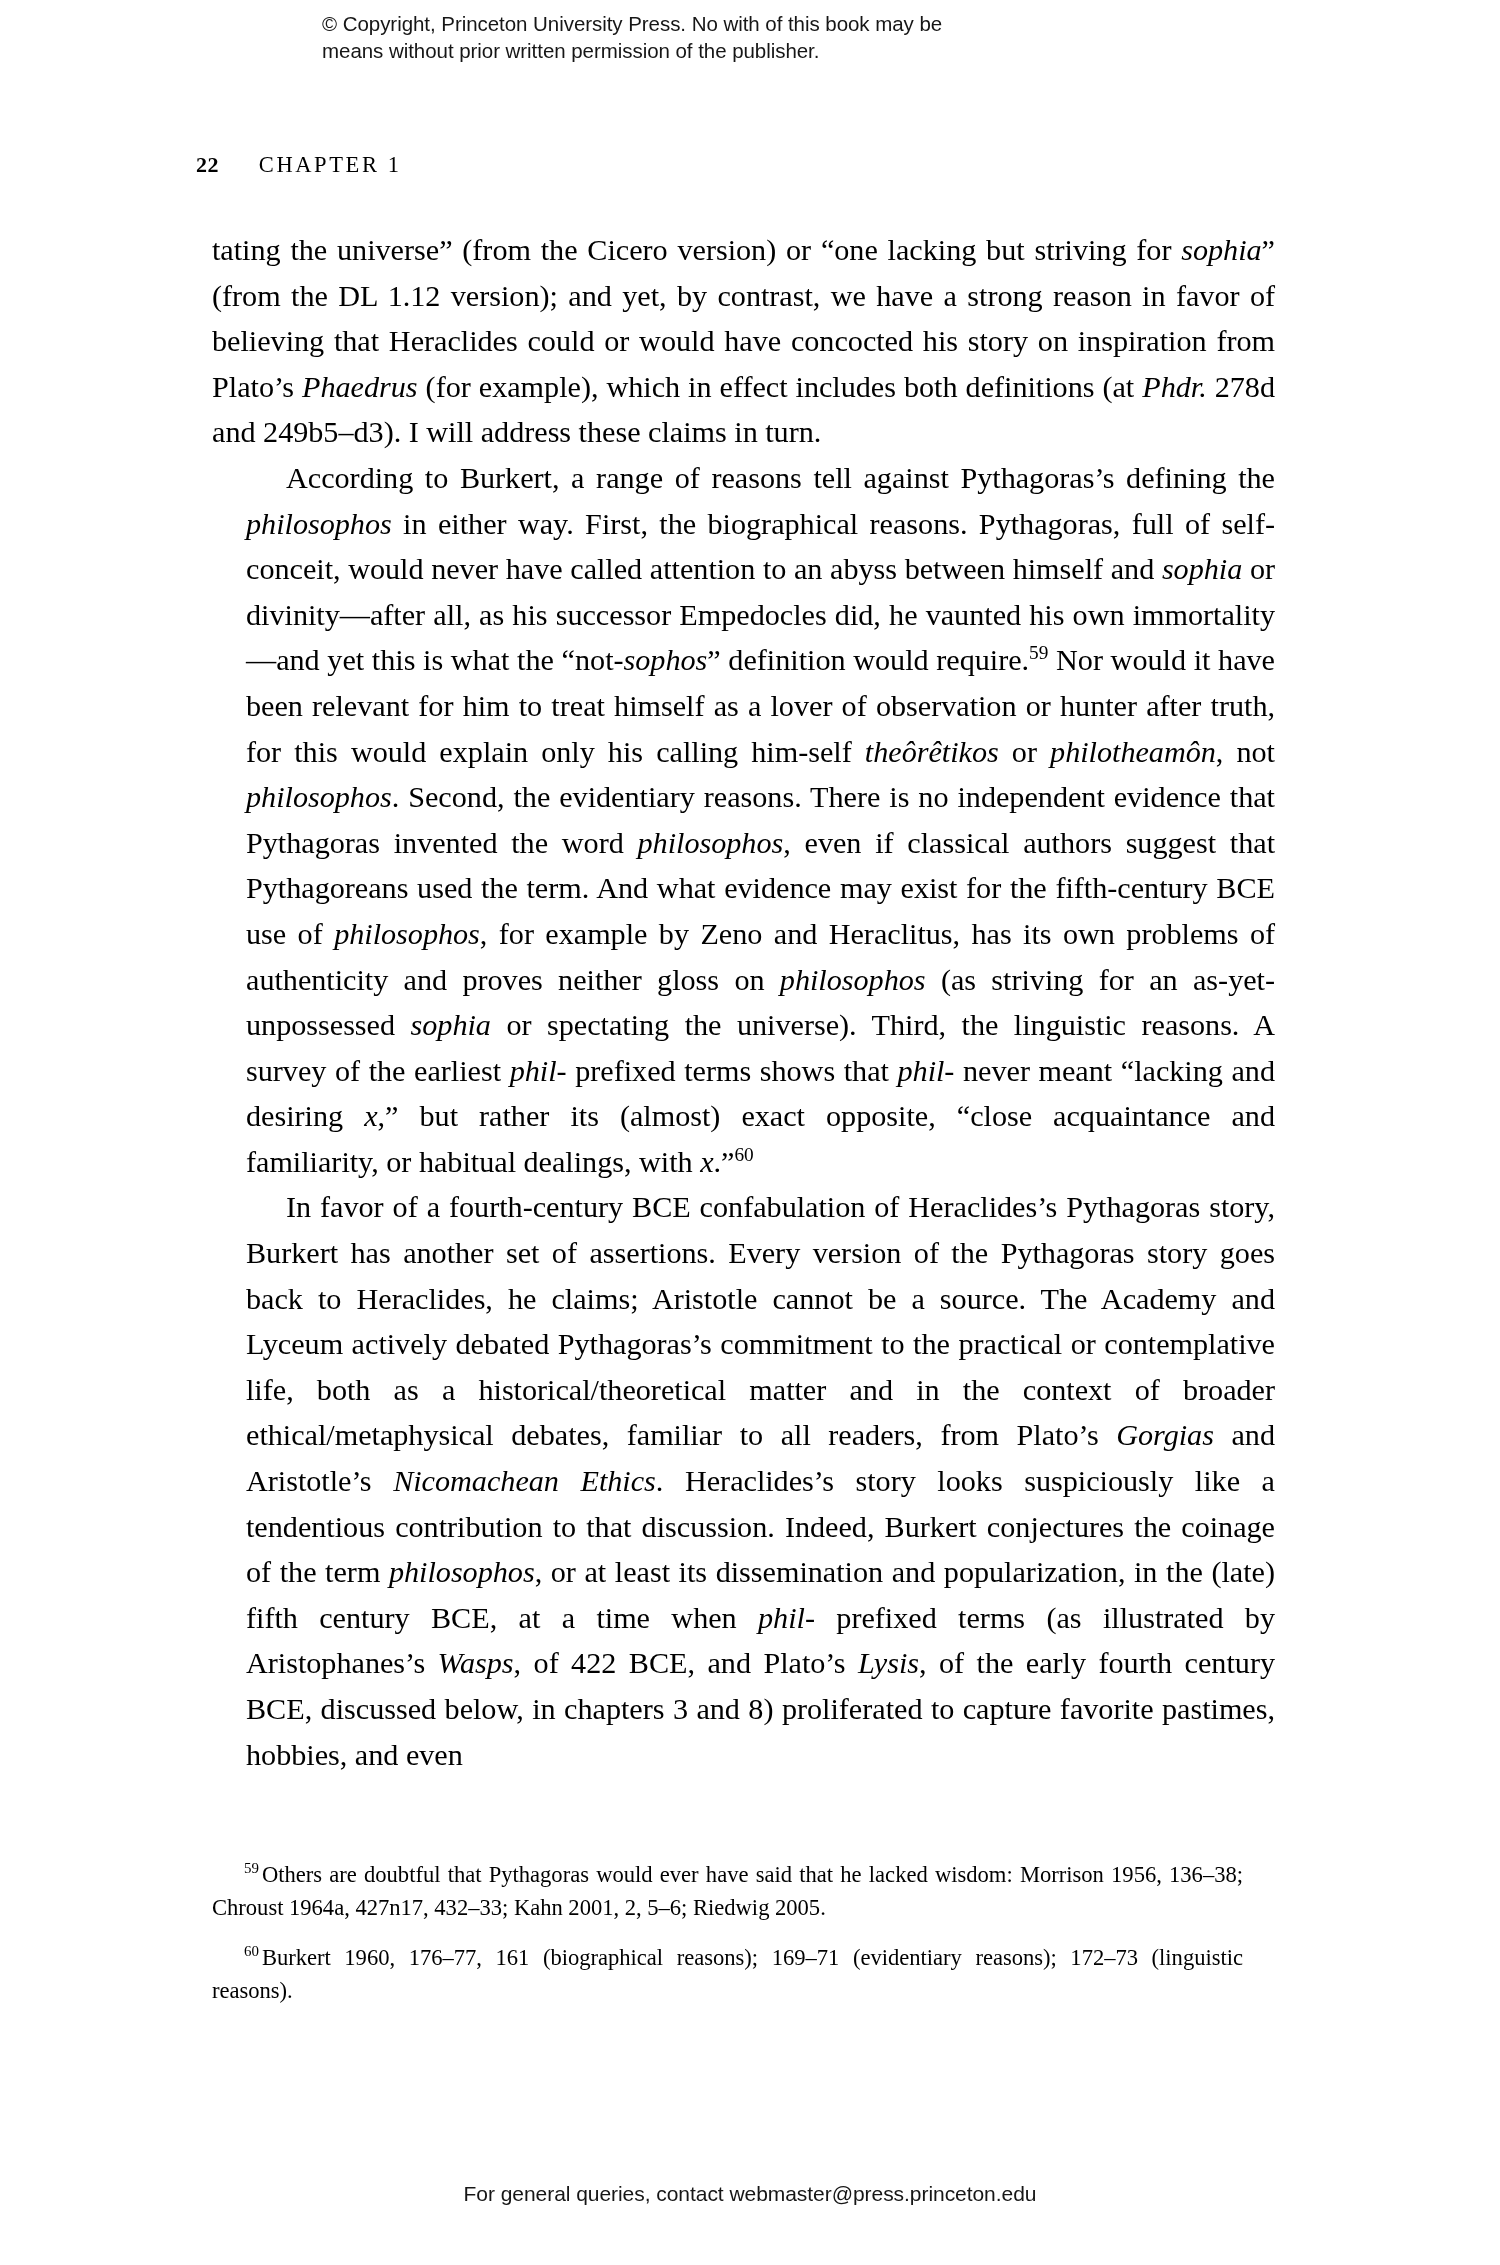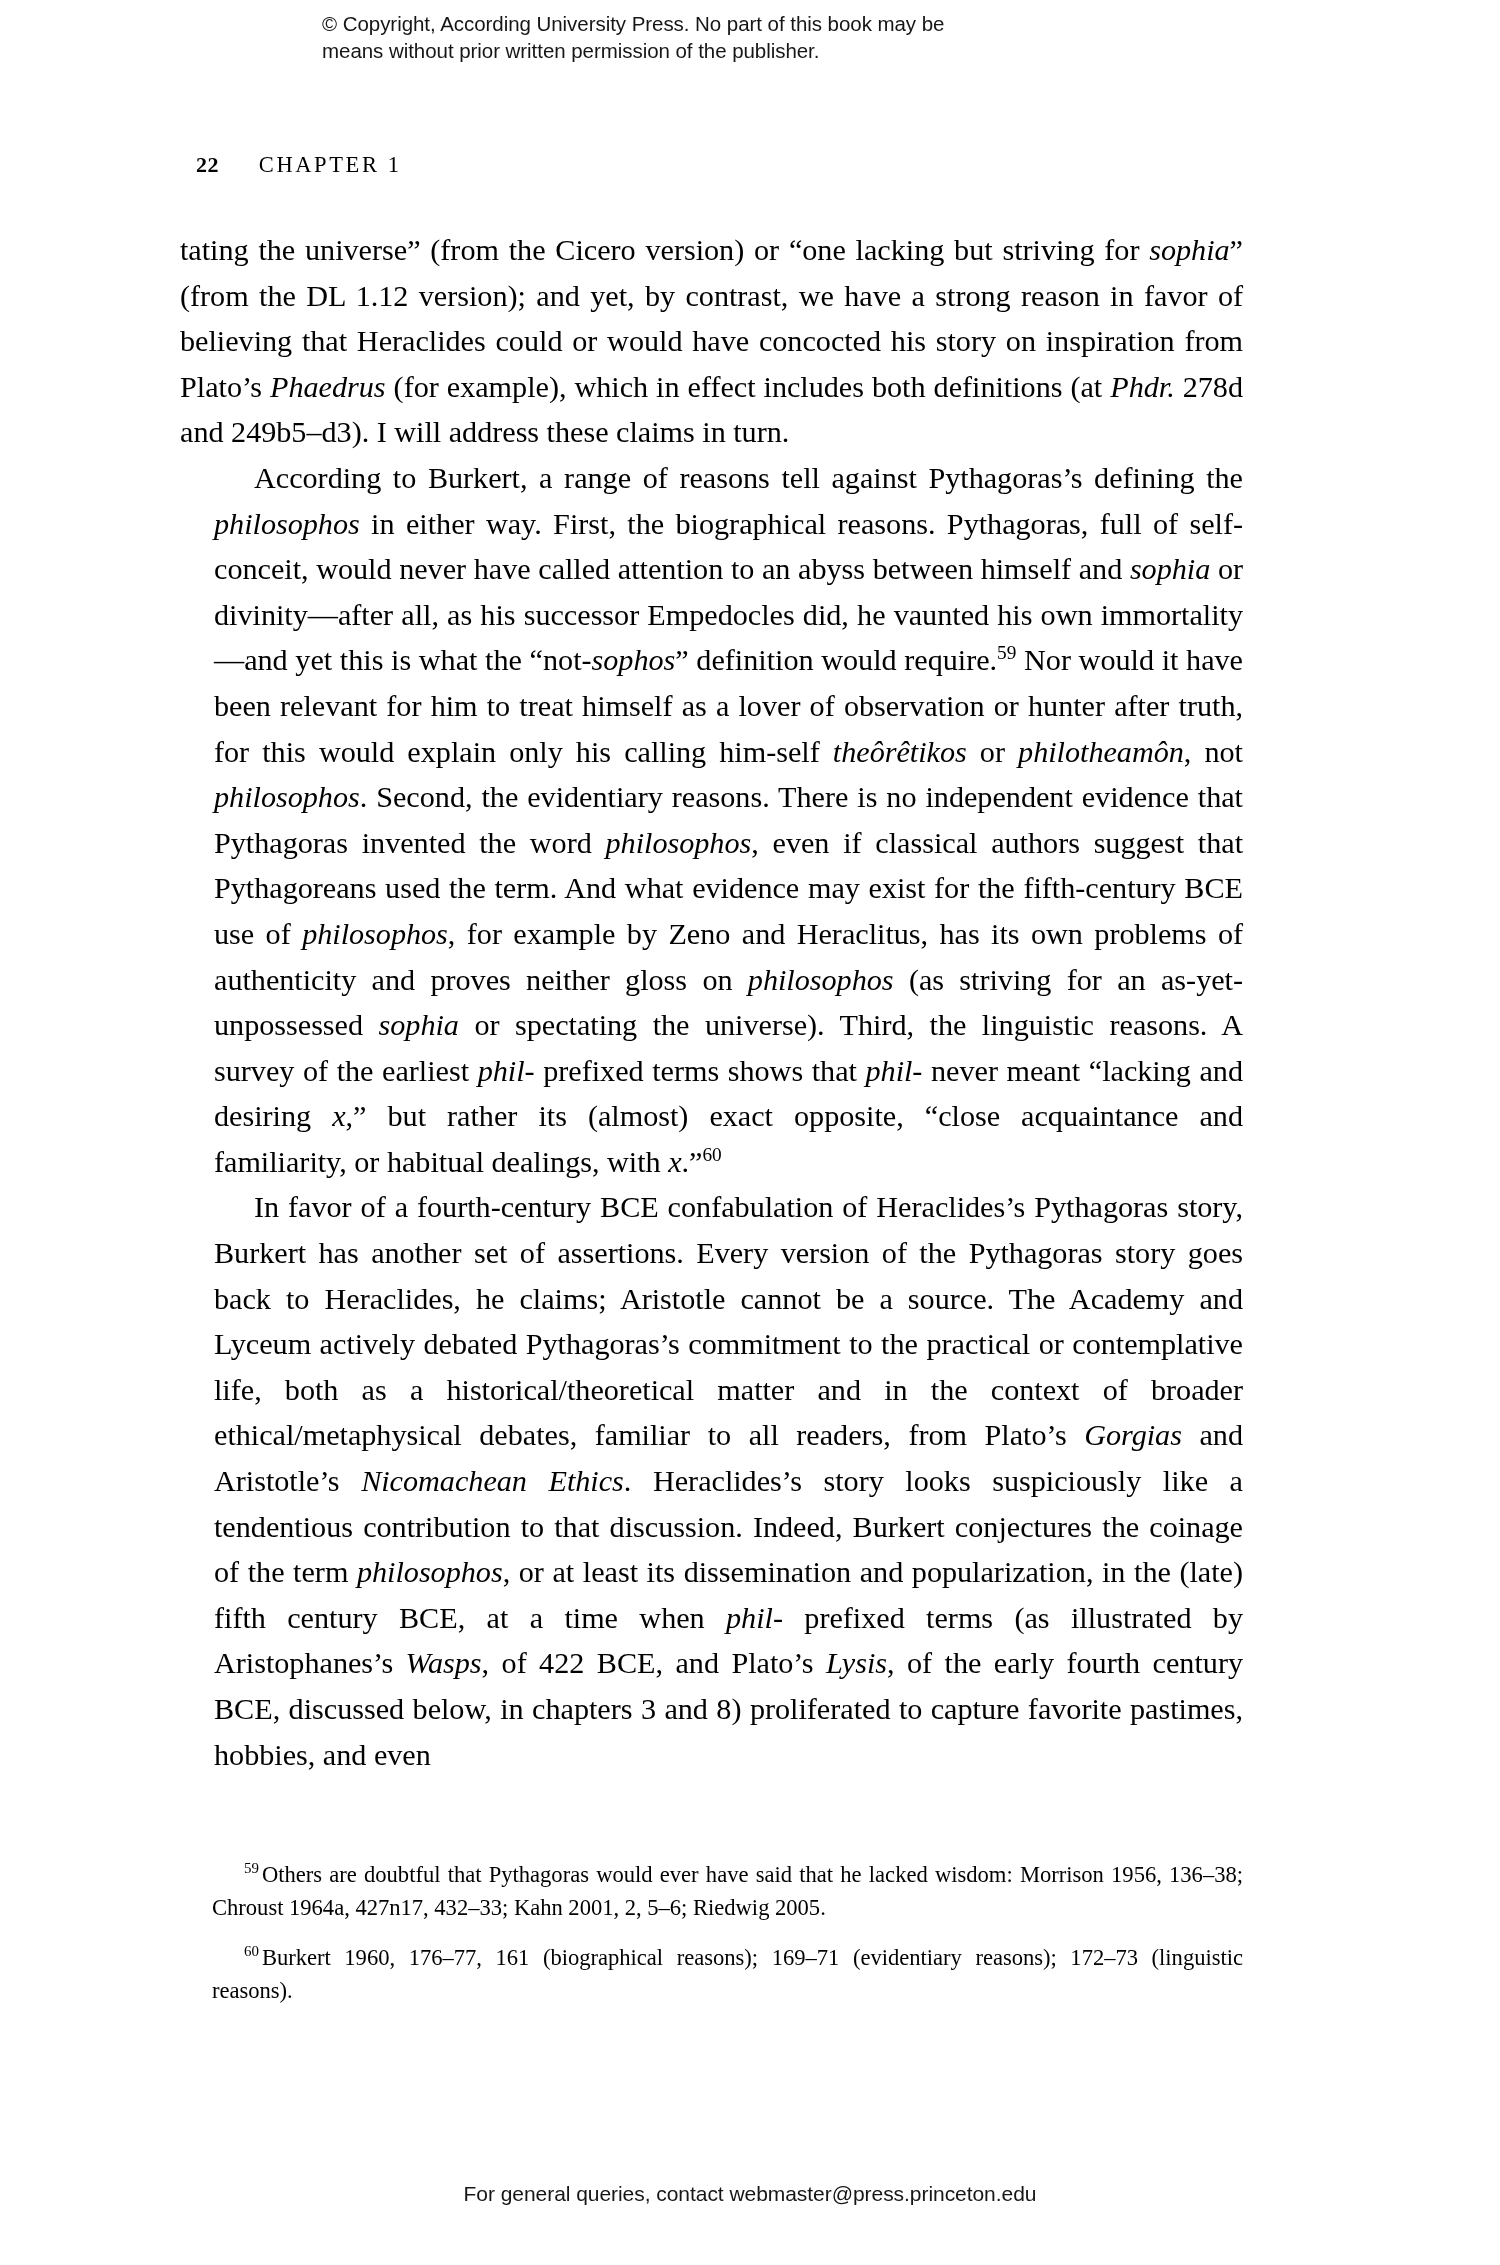--- a/index.html
+++ b/index.html
@@ -56,21 +56,21 @@
   .chapter-label {
     margin-left: 40px;
     font-family: "Liberation Serif", serif;
     font-size: 22.5px;
     letter-spacing: 2.6px;
   }
 
   
   .textblock {
     position: absolute;
-    left: 180px;
+    left: 212px;
     top: 228px;
     width: 1063px;
   }
   .para {
     margin: 0;
     font-size: 30.2px;
     line-height: 45.6px;
     text-align: justify;
     text-justify: inter-word;
     hyphens: manual;
@@ -118,21 +118,21 @@
     color: #161616;
     letter-spacing: -0.05px;
   }
 </style>
 </head>
 <body>
 
 <div class="page">
 
   <div class="copyright-header">
-    <div>© Copyright, According University Press. No part of this book may be</div>
+    <div>© Copyright, Princeton University Press. No with of this book may be</div>
     <div>means without prior written permission of the publisher.</div>
   </div>
 
   <div class="running-head">
     <span class="folio">22</span>
     <span class="chapter-label">CHAPTER 1</span>
   </div>
 
   <div class="textblock">
     <p class="para"><span>tating the universe” (from the Cicero version) or “one lacking but striving for </span><i>sophia</i><span>” (from the DL 1.12 version); and yet, by contrast, we have a strong reason in favor of believing that Heraclides could or would have concocted his story on inspiration from Plato’s </span><i>Phaedrus</i><span> (for example), which in effect includes both definitions (at </span><i>Phdr.</i><span> 278d and 249b5–d3). I will address these claims in turn.</span></p>

